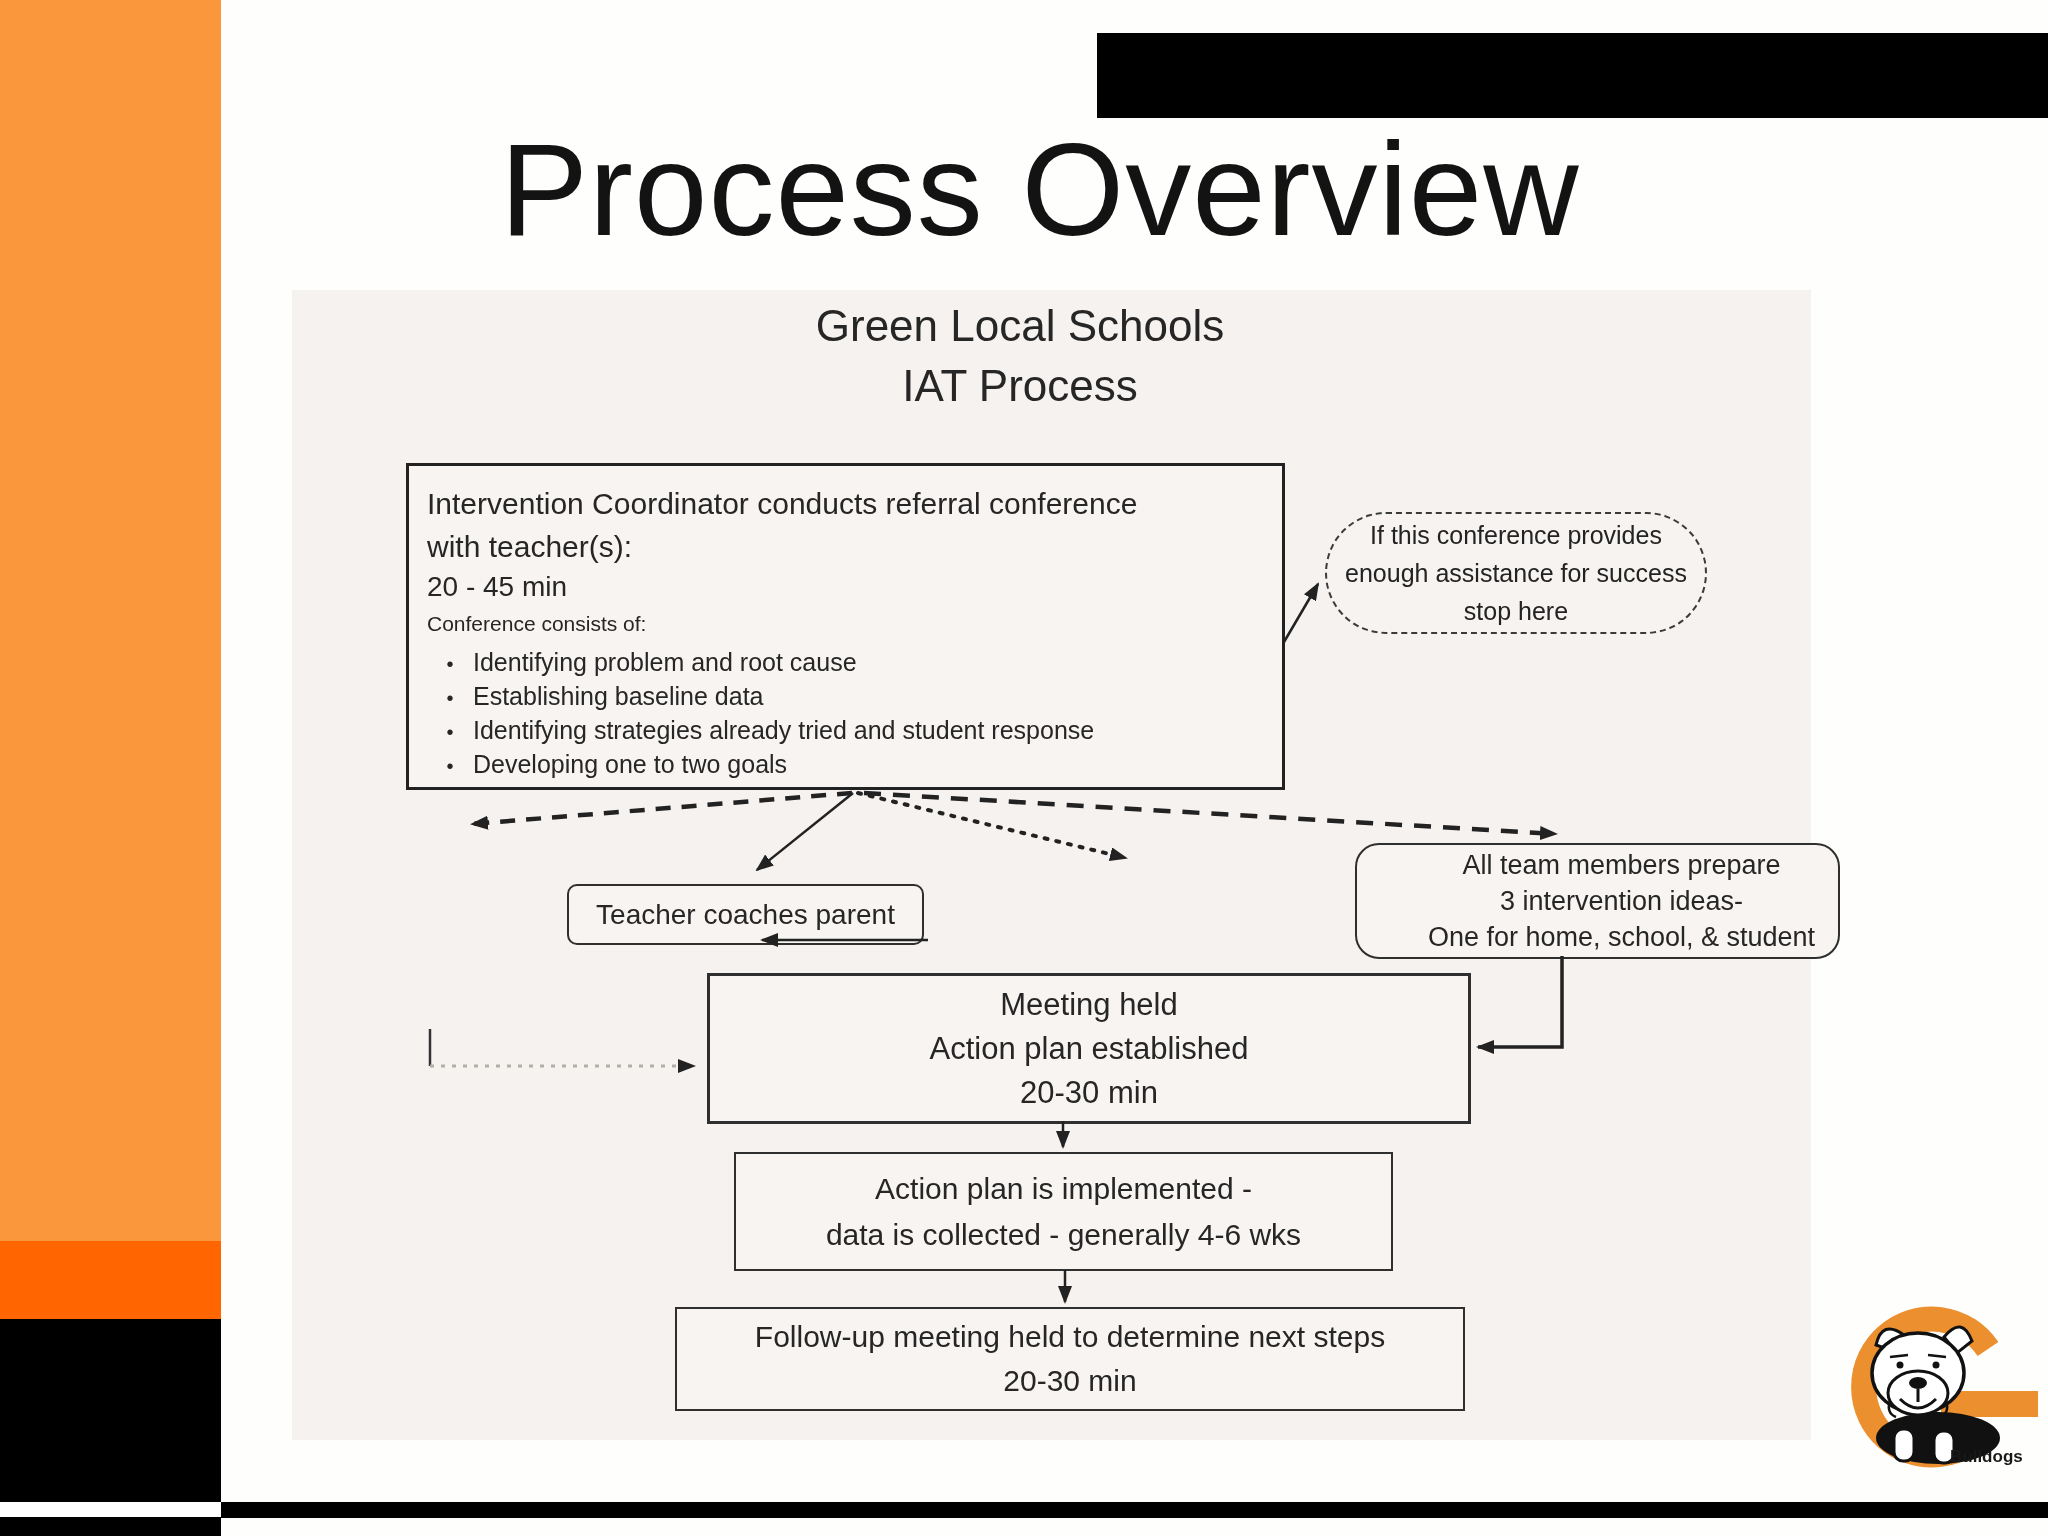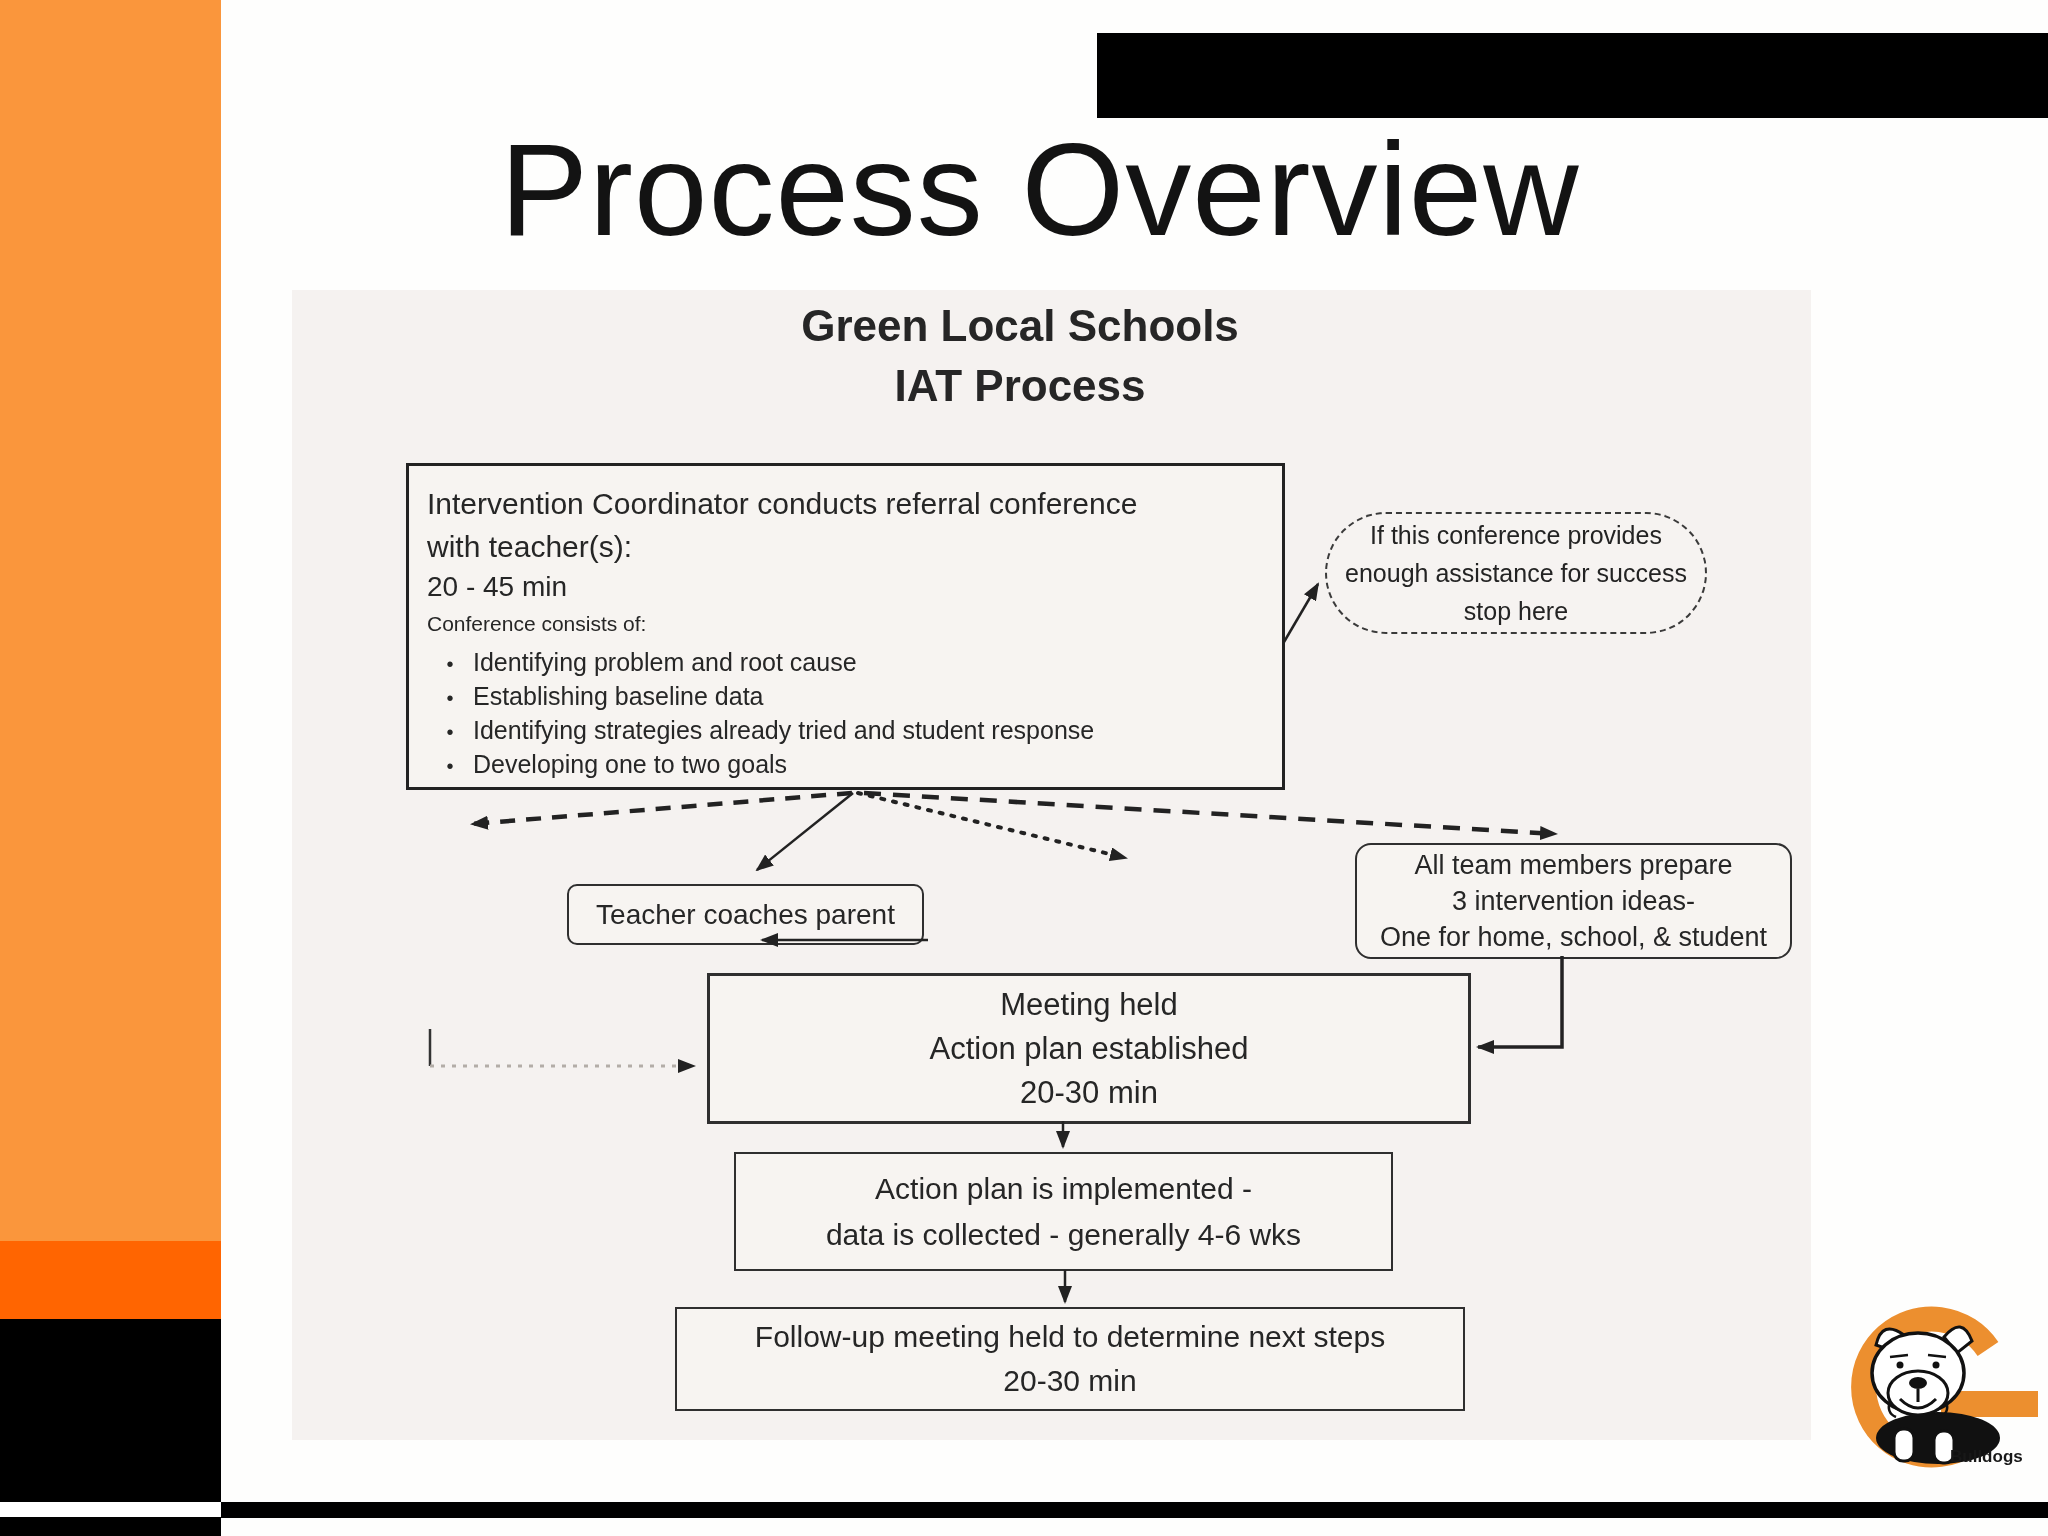--- a/index.html
+++ b/index.html
@@ -22,21 +22,21 @@
 
   
   .panel {
     position:absolute; left:292px; top:290px; width:1519px; height:1150px;
     background:#f5f2f0;
   }
 
   .fc-heading {
     position:absolute; left:770px; top:296px; width:500px;
     font-size:44px; line-height:60px; text-align:center;
-    color:#262626; white-space:pre-line;font-weight:bold;
+    color:#262626; white-space:pre-line;
   }
 
   .fc-box {
     position:absolute; background:#f7f4f1; border:2px solid #2f2f2f;
     display:flex; align-items:center; justify-content:center;
     text-align:center; color:#262626; white-space:pre-line;
   }
 
   .main-box {
     position:absolute; left:406px; top:463px; width:879px; height:327px;
@@ -53,21 +53,21 @@
   .stop-bubble {
     position:absolute; left:1325px; top:512px; width:378px; height:118px;
     border:2px dashed #3a3a3a; border-radius:65px; background:#f6f3f1;
     display:flex; align-items:center; justify-content:center;
     font-size:25px; line-height:38px; text-align:center; white-space:pre-line;
   }
 
   .referral { left:309px; top:832px; width:246px; height:196px; border-radius:26px; font-size:28px; line-height:38px; }
   .teacher  { left:567px; top:884px; width:353px; height:57px;  border-radius:10px; font-size:28px; }
   .iatmem   { left:925px; top:873px; width:417px; height:62px;  border-radius:10px; font-size:29px; }
-  .team     { left:1355px; top:843px; width:433px; height:112px; border-radius:16px; font-size:27px; line-height:36px; }
+  .team     { left:1355px; top:843px; width:433px; height:112px; border-radius:24px; font-size:27px; line-height:36px;padding-left:48px; }
   .meeting  { left:707px; top:973px; width:758px; height:145px; border-width:3px; font-size:31px; line-height:44px; }
   .action   { left:734px; top:1152px; width:655px; height:115px; font-size:30px; line-height:46px; }
   .followup { left:675px; top:1307px; width:786px; height:100px; font-size:30px; line-height:44px; }
 
   svg.overlay { position:absolute; left:0; top:0; pointer-events:none; }
 
   .logo-wrap { position:absolute; left:1846px; top:1305px; width:200px; height:175px; }
 </style>
 </head>
 <body>

